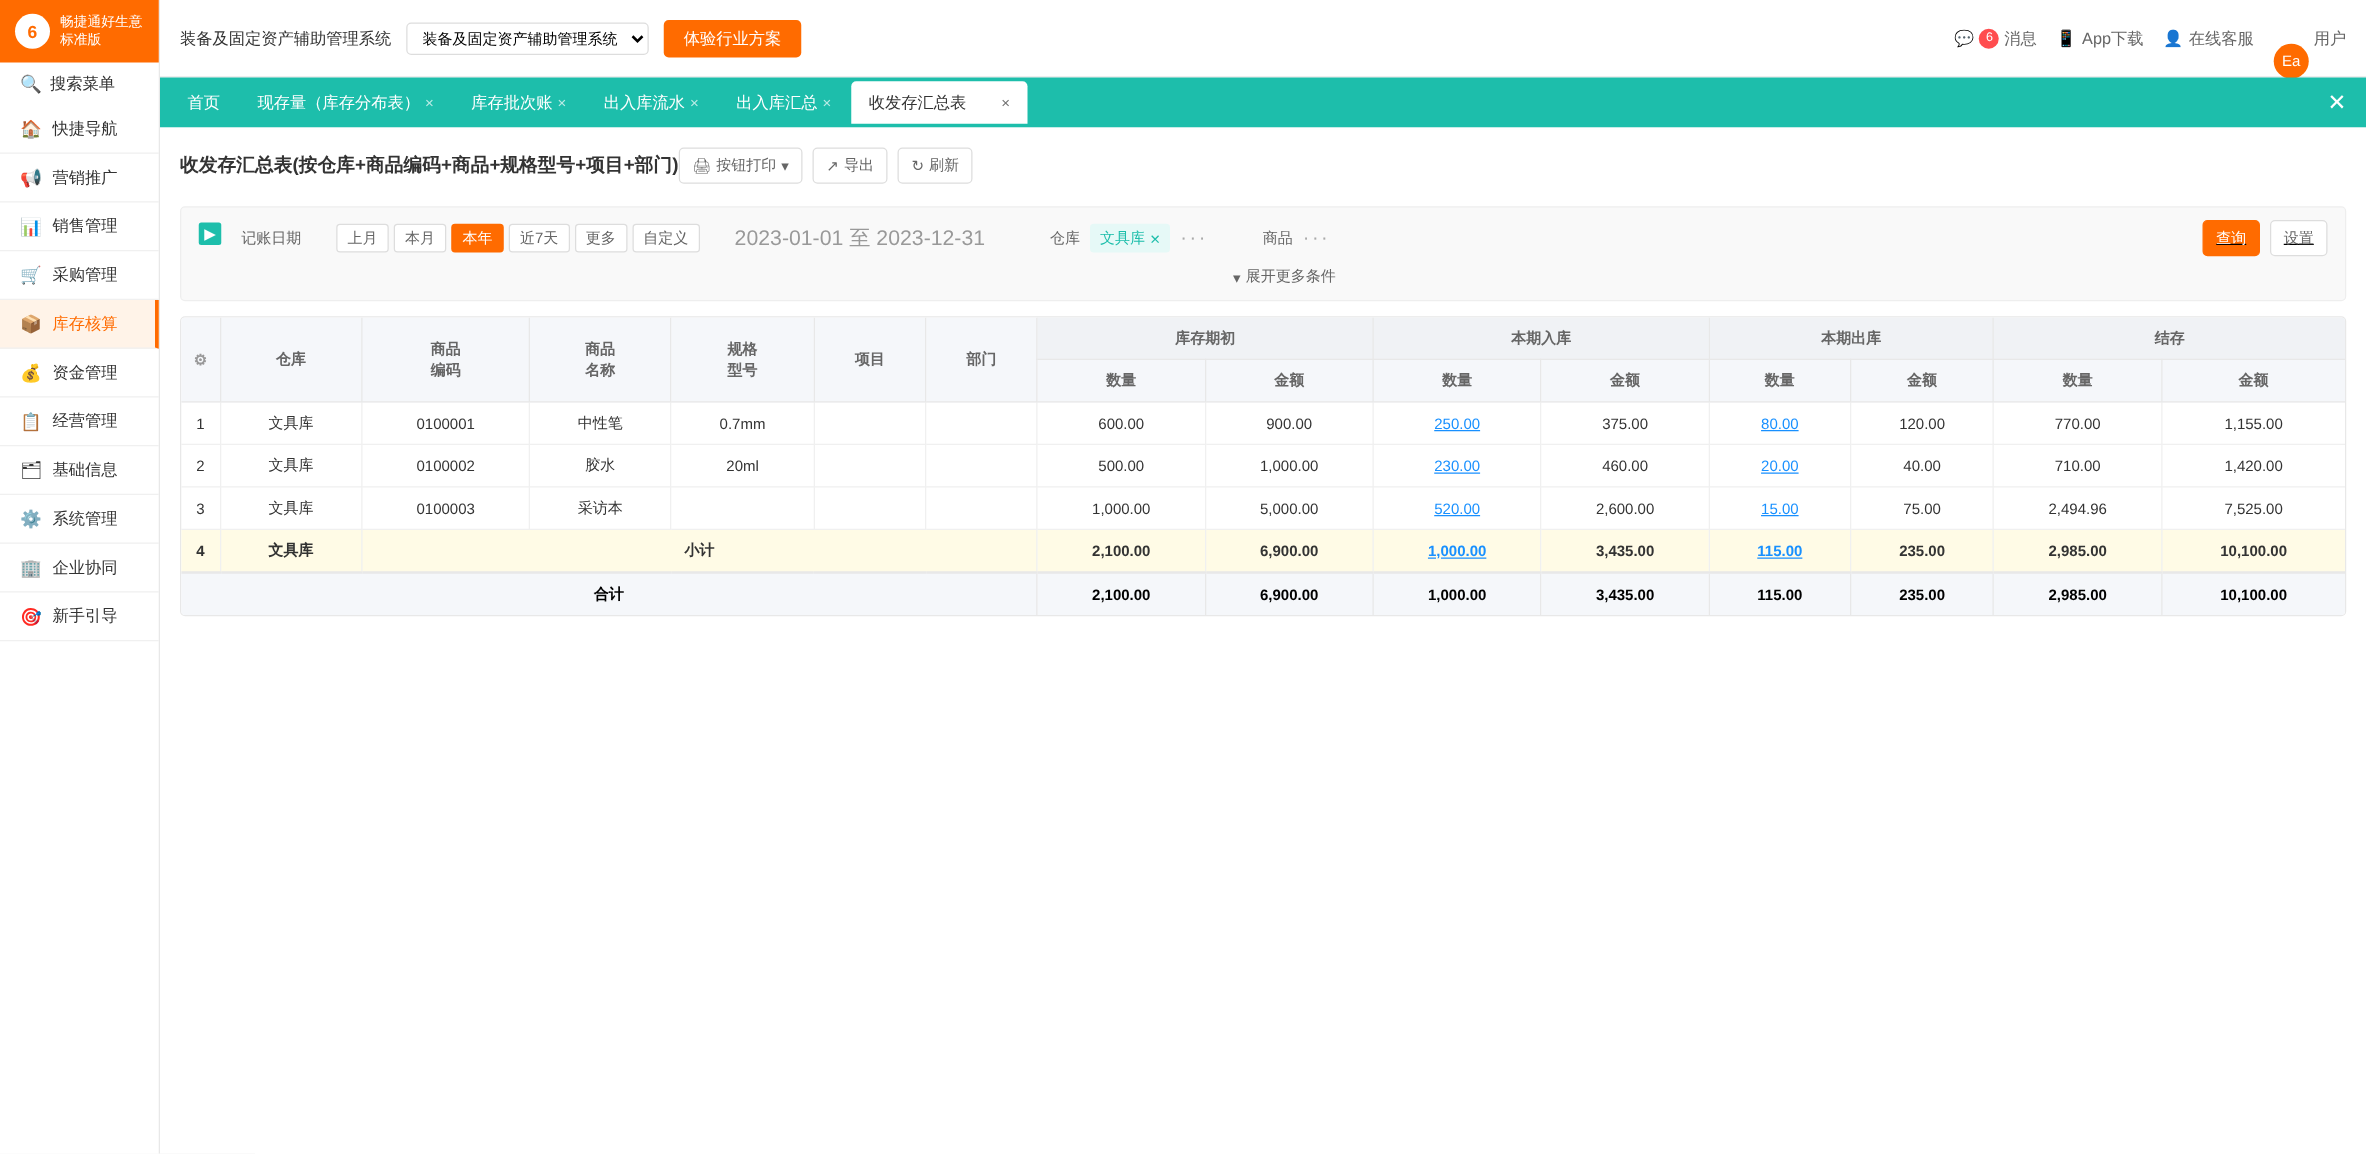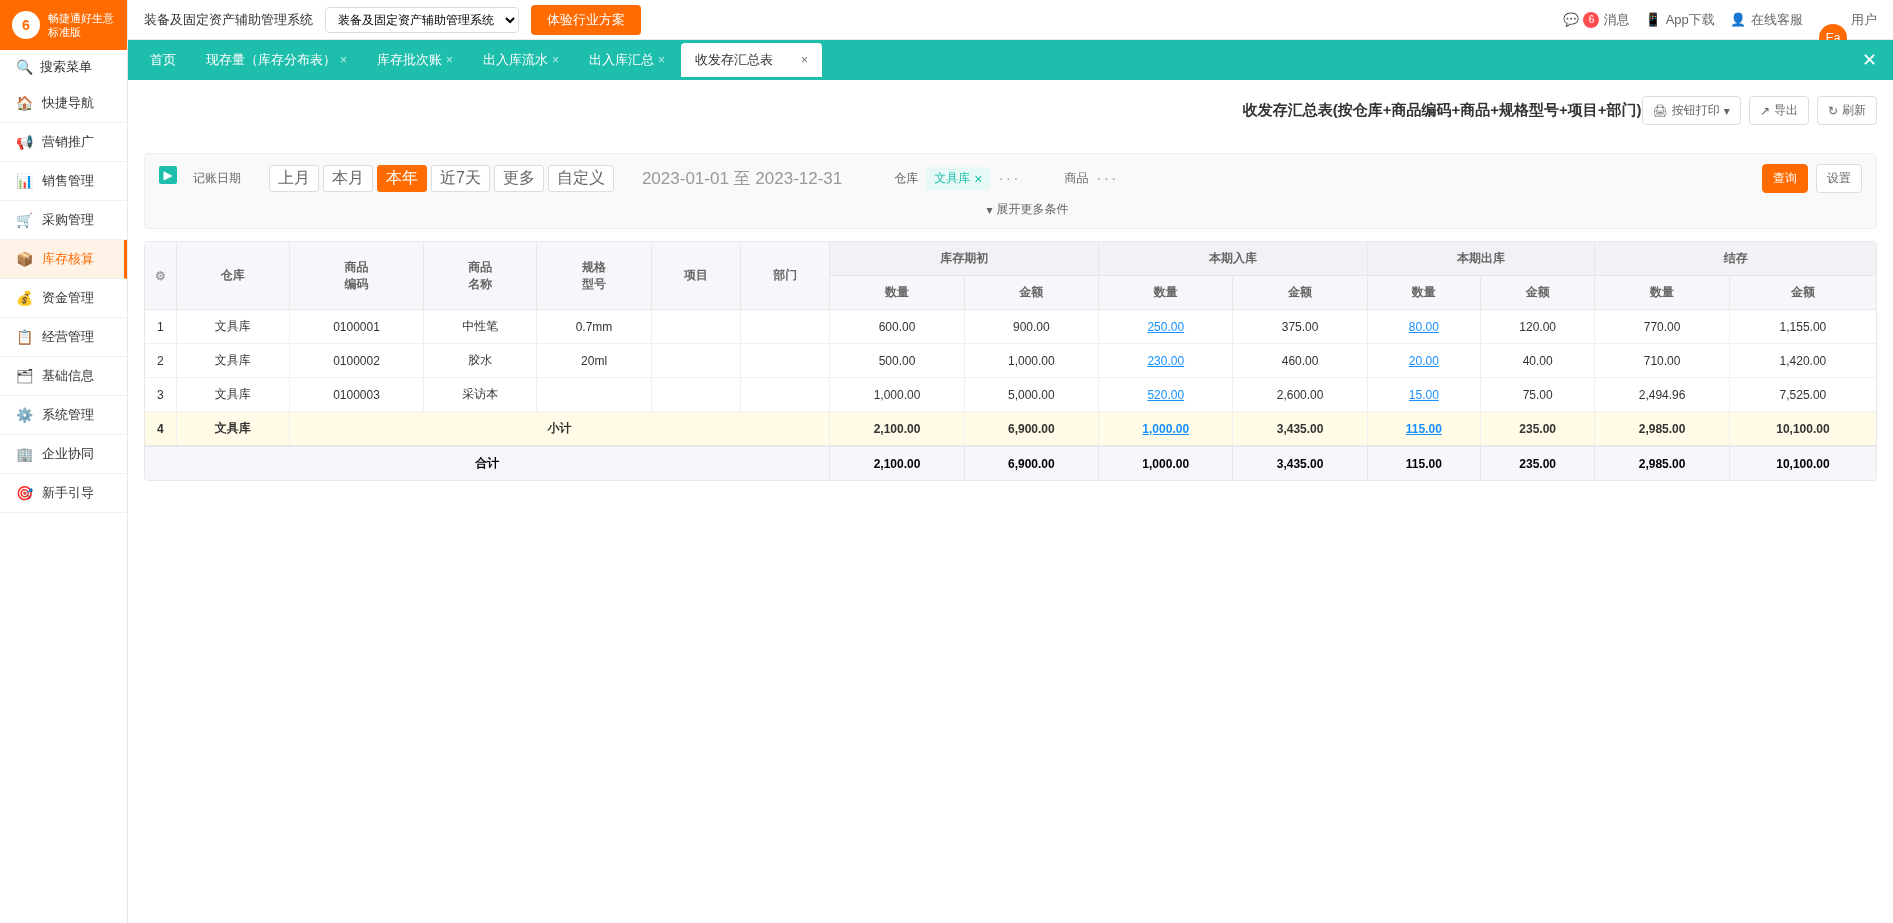--- a/index.html
+++ b/index.html
@@ -12,52 +12,52 @@
     .sidebar-title { color: #fff; font-size: 11px; line-height: 1.3; }
     .sidebar-item { display: flex; align-items: center; gap: 8px; padding: 10px 16px; cursor: pointer; color: #333; font-size: 13px; border-bottom: 1px solid #f0f0f0; }
     .sidebar-item.active { background: #fff3e8; color: #ff6b00; border-right: 3px solid #ff6b00; }
     .sidebar-icon { width: 18px; height: 18px; display: flex; align-items: center; justify-content: center; font-size: 14px; flex-shrink: 0; }
     .sidebar-search { display: flex; align-items: center; gap: 6px; padding: 8px 16px; cursor: pointer; color: #333; font-size: 13px; }
 
     
     .main { flex: 1; display: flex; flex-direction: column; overflow: hidden; }
 
     
-    .top-header { height: 40px; background: #fff; display: flex; justify-content: space-between; padding: 0 16px; border-bottom: 1px solid #e8e8e8; flex-shrink: 0; }
+    .top-header { height: 62px; background: #fff; display: flex; justify-content: space-between; padding: 0 16px; border-bottom: 1px solid #e8e8e8; flex-shrink: 0; }
     .top-header-left { display: flex; align-items: center; gap: 12px; }
     .header-select { border: 1px solid #ddd; border-radius: 4px; padding: 4px 8px; font-size: 12px; background: #fff; }
     .header-btn { background: #ff6b00; color: #fff; border: none; border-radius: 4px; padding: 6px 16px; font-size: 13px; cursor: pointer; }
     .top-header-right { display: flex; align-items: center; gap: 16px; color: #666; font-size: 13px; }
     .header-icon-group { display: flex; align-items: center; gap: 4px; cursor: pointer; }
     .badge { background: #ff4d4f; color: #fff; border-radius: 50%; width: 16px; height: 16px; font-size: 10px; display: flex; align-items: center; justify-content: center; }
     .user-avatar { width: 28px; height: 28px; background: #ff6b00; border-radius: 50%; display: flex; align-items: center; justify-content: center; color: #fff; font-size: 12px; margin-top: 36px; }
 
     
     .tab-bar { background: #1dbeab; display: flex; align-items: center; padding: 0 8px; height: 40px; flex-shrink: 0; }
     .tab { display: flex; align-items: center; gap: 4px; padding: 8px 14px; color: #fff; font-size: 13px; cursor: pointer; border-radius: 4px 4px 0 0; margin-right: 2px; }
     .tab.active { background: #fff; color: #333; gap: 28px; }
     .tab-close { font-size: 12px; color: inherit; opacity: 0.7; cursor: pointer; }
     .tab-home { color: #fff; }
 
     
     .page-container { flex: 1; background: #fff; padding: 16px; overflow-y: auto; }
 
     
-    .page-header { display: flex; align-items: center; justify-content: flex-end; margin-bottom: 28px; }
+    .page-header { display: flex; align-items: center; justify-content: flex-start; margin-bottom: 18px; }
     .page-title { font-size: 15px; font-weight: bold; color: #333; }
     .page-actions { display: flex; align-items: center; gap: 8px; }
     .action-btn { display: flex; align-items: center; gap: 4px; padding: 5px 10px; border: 1px solid #ddd; border-radius: 4px; background: #fff; cursor: pointer; font-size: 12px; color: #666; }
     .action-btn.primary { background: #ff6b00; color: #fff; border-color: #ff6b00; }
 
     
     .filter-area { background: #f9f9f9; border: 1px solid #eee; border-radius: 4px; padding: 10px 14px; margin-bottom: 12px; }
     .filter-row { display: flex; align-items: center; gap: 28px; flex-wrap: wrap; justify-content: flex-end; }
     .filter-label { color: #666; font-size: 12px; white-space: nowrap; }
     .filter-date-btns { display: flex; gap: 4px; align-items: center; }
-    .date-btn { padding: 2px 8px; border: 1px solid #ddd; border-radius: 3px; background: #fff; cursor: pointer; font-size: 16px; color: #666; }
+    .date-btn { padding: 2px 8px; border: 1px solid #ddd; border-radius: 3px; background: #fff; cursor: pointer; font-size: 12px; color: #666; }
     .date-btn.active { background: #ff6b00; color: #fff; border-color: #ff6b00; }
     .date-range { font-size: 17px; color: #999; }
     .warehouse-tag { display: flex; align-items: center; gap: 4px; background: #e6f9f7; color: #1dbeab; padding: 3px 8px; border-radius: 3px; font-size: 12px; }
     .tag-close { cursor: pointer; color: #1dbeab; font-size: 14px; line-height: 1; }
     .expand-row { display: flex; justify-content: center; margin-top: 8px; }
     .expand-btn { display: flex; align-items: center; gap: 4px; color: #666; cursor: pointer; font-size: 12px; }
     .filter-ellipsis { color: #aaa; cursor: pointer; font-size: 16px; letter-spacing: 2px; }
 
     
     .table-container { border: 1px solid #e8e8e8; border-radius: 4px; overflow: hidden; }
@@ -238,21 +238,21 @@
               <div class="warehouse-tag">
                 <span>文具库</span>
                 <span class="tag-close">×</span>
               </div>
               <span class="filter-ellipsis">···</span>
             </div>
             <div style="margin-left:16px;display:flex;align-items:center;gap:8px;">
               <span class="filter-label">商品</span>
               <span class="filter-ellipsis">···</span>
             </div>
-            <div style="margin-left:auto;display:flex;gap:8px;">
+            <div style="margin-left:auto;display:flex;gap:8px;text-decoration:underline;">
               <button class="action-btn primary">查询</button>
               <button class="action-btn">设置</button>
             </div>
           </div>
           <div class="expand-row">
             <div class="expand-btn">
               <span>▾</span>
               <span>展开更多条件</span>
             </div>
           </div>

